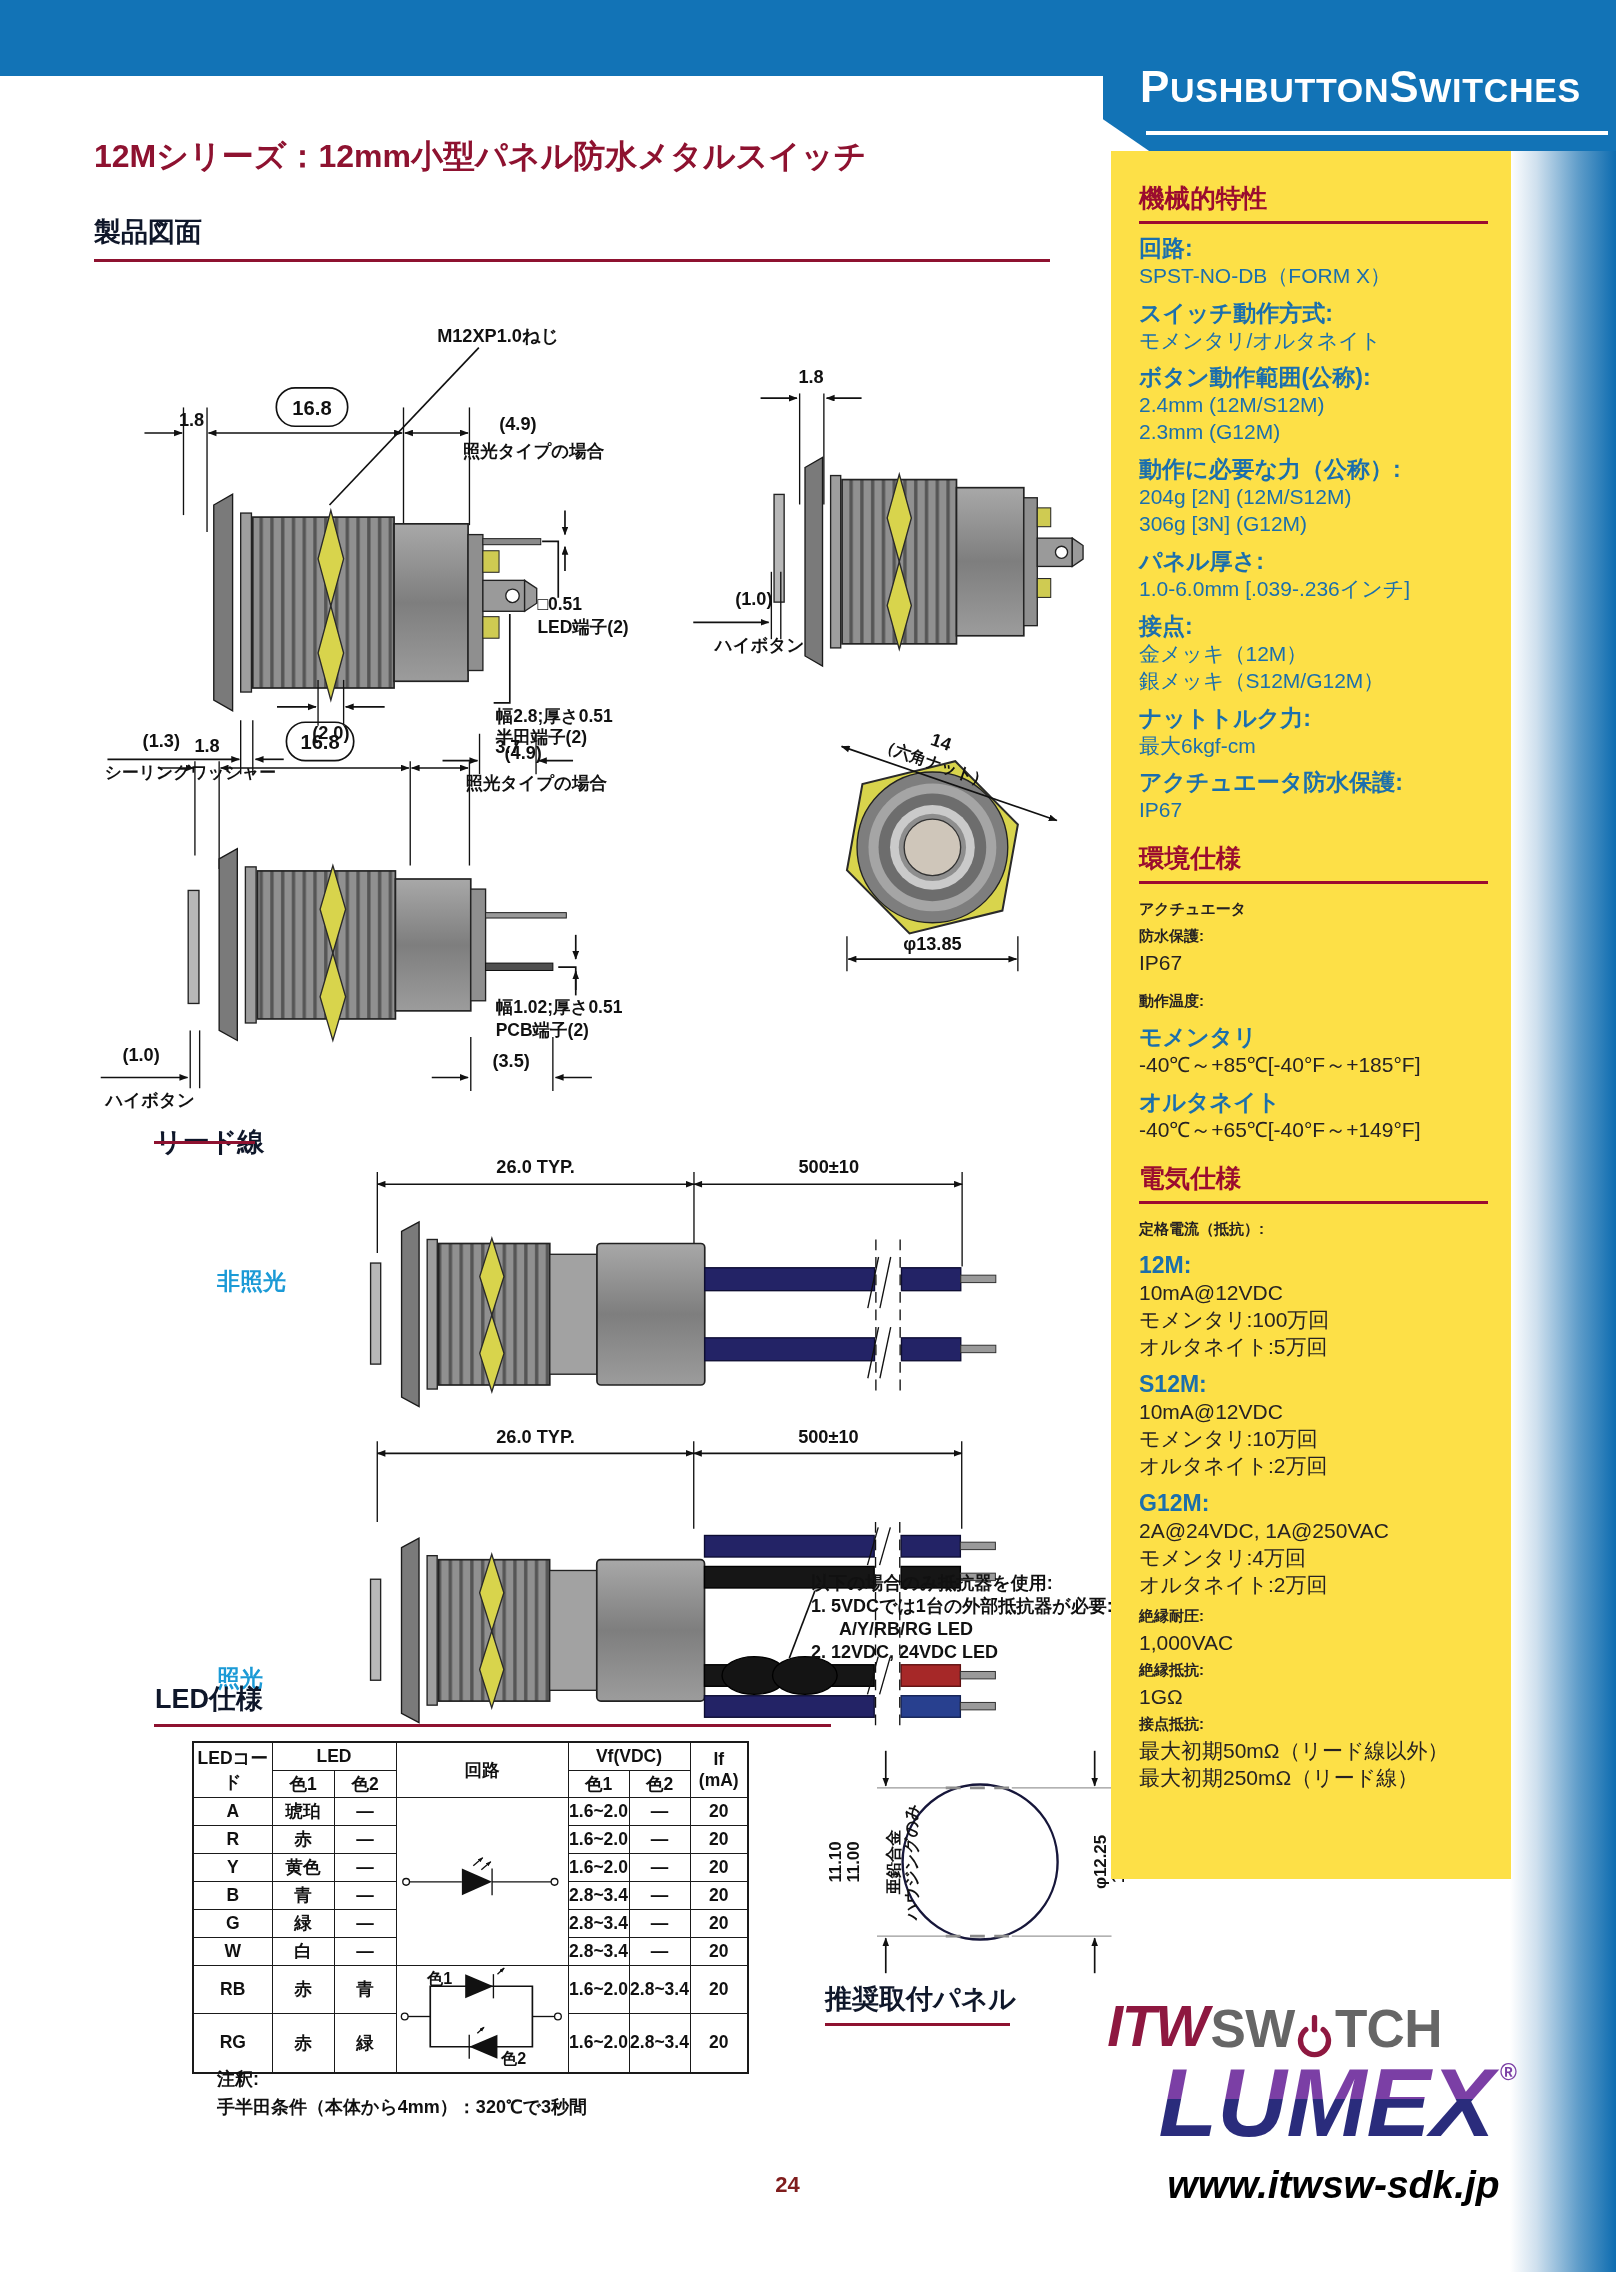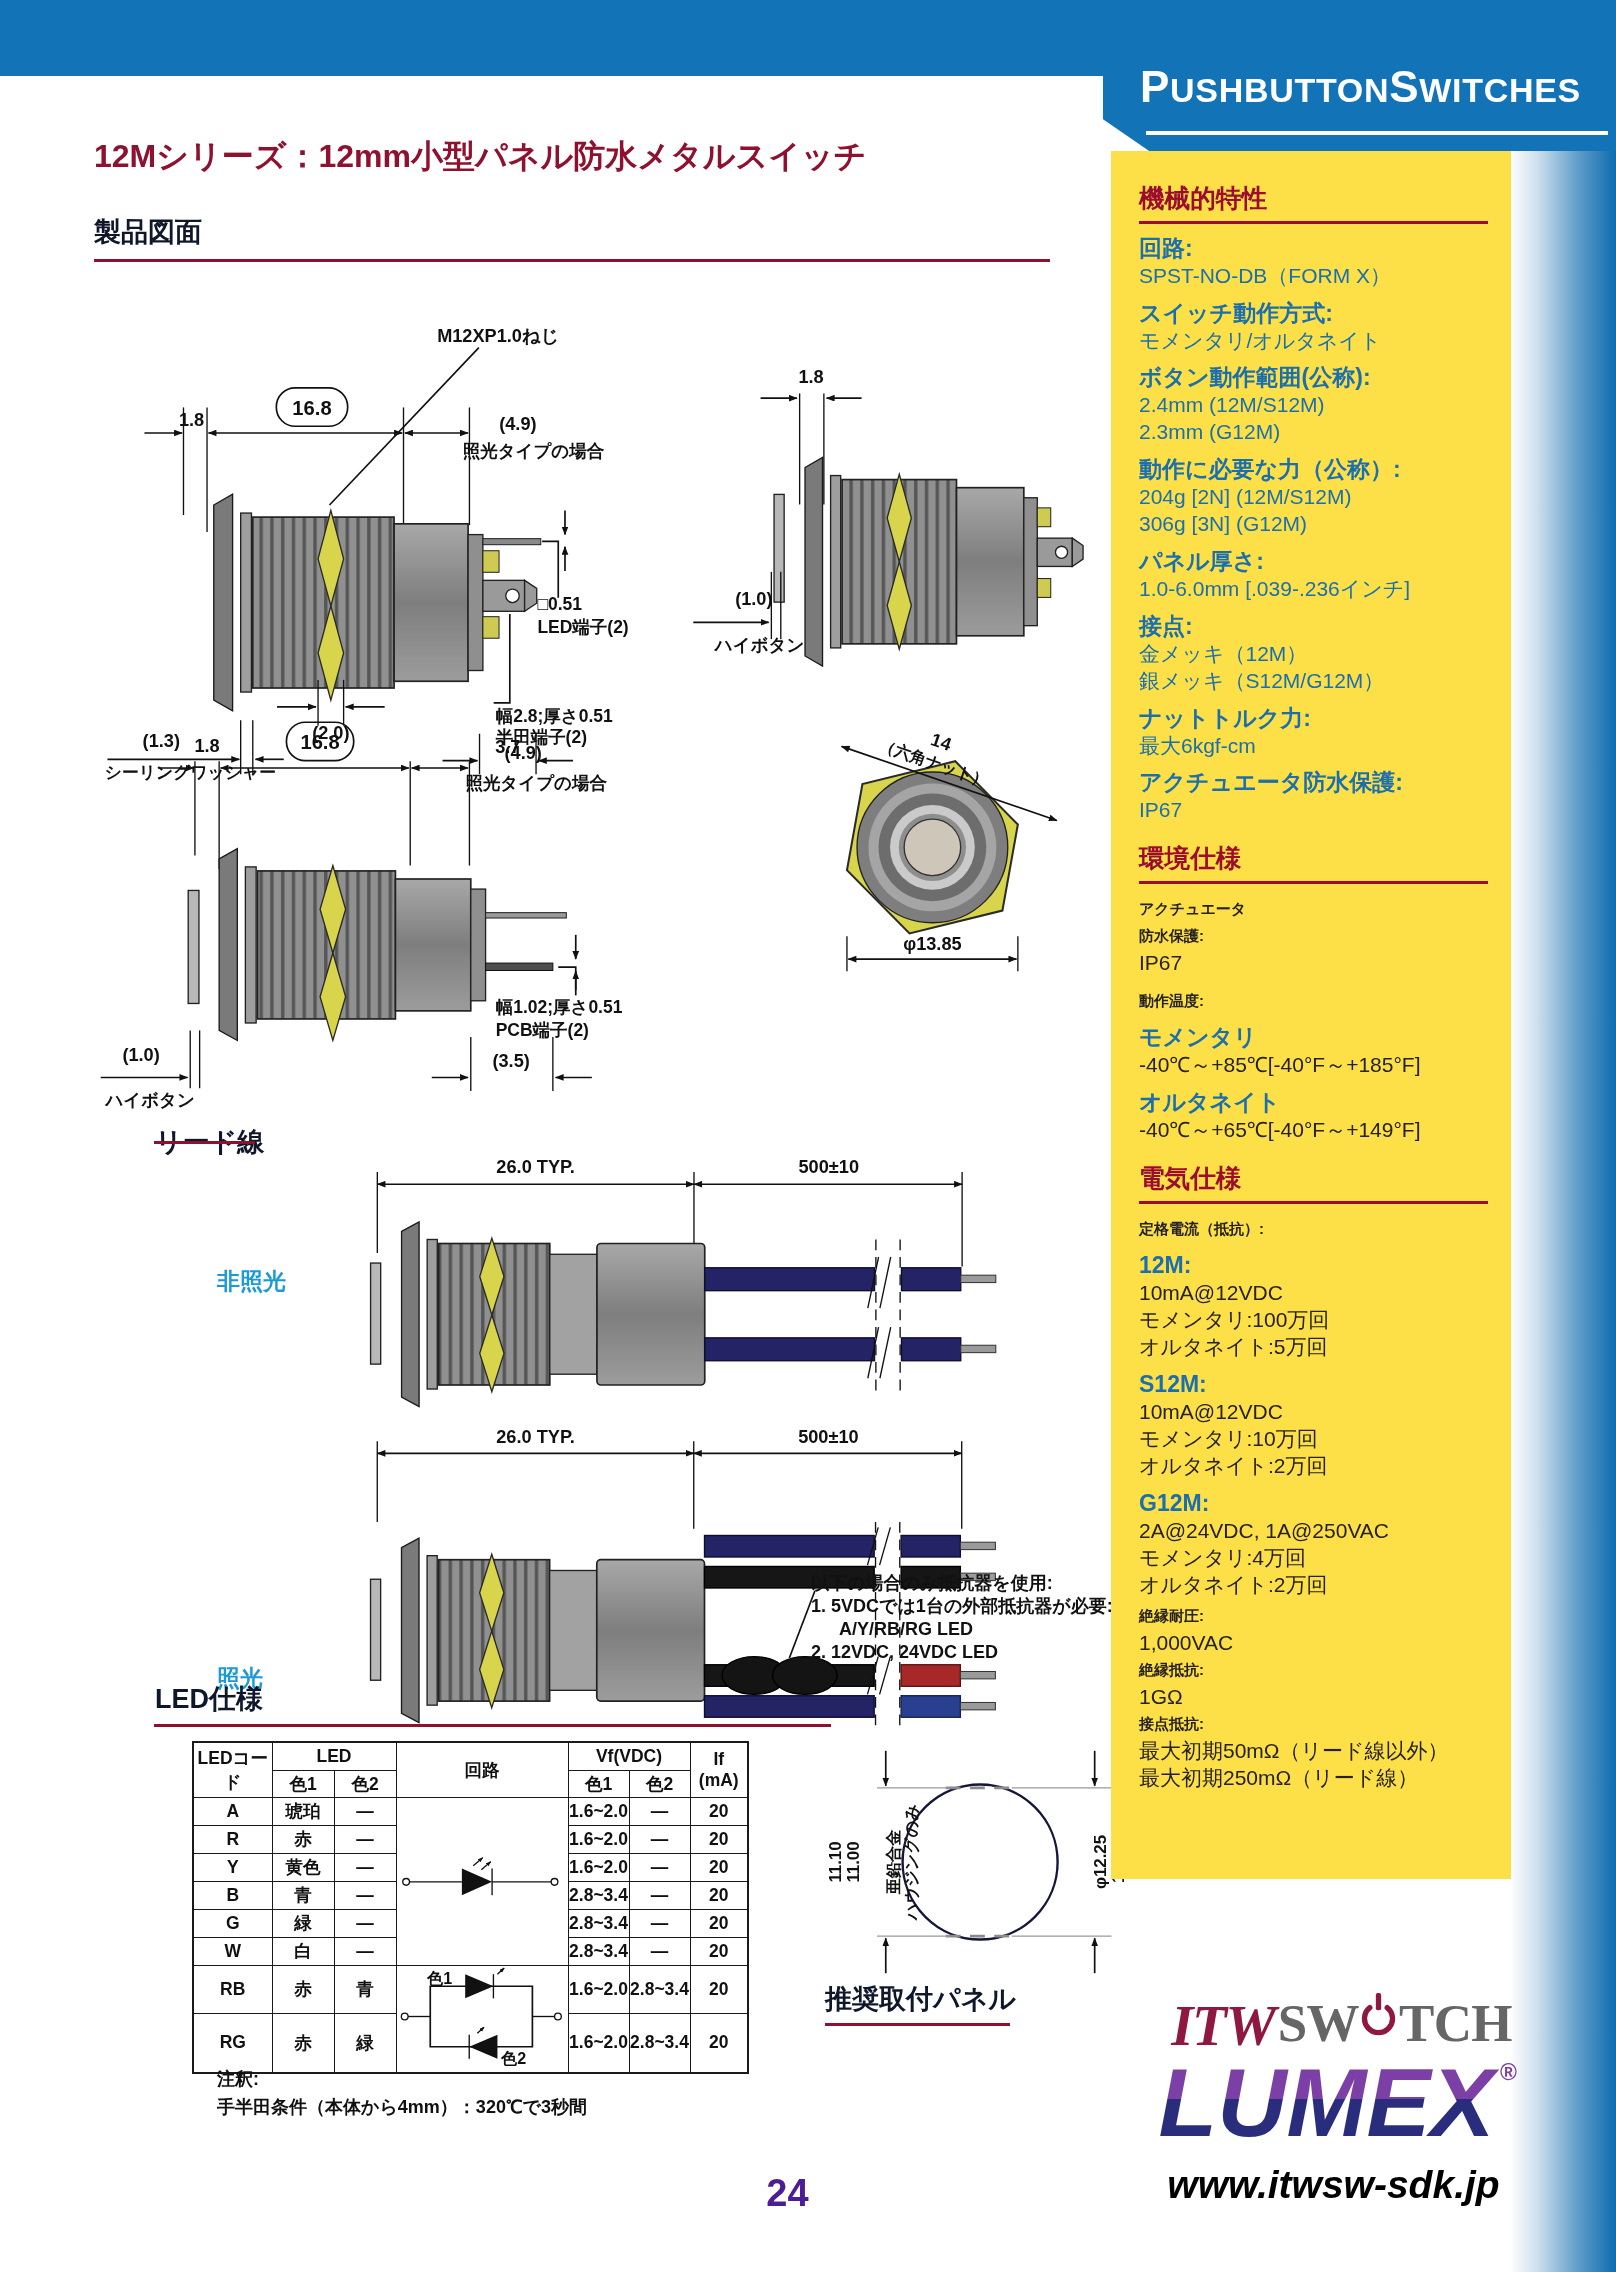--- a/index.html
+++ b/index.html
@@ -40,30 +40,30 @@
   .dash{stroke:#111;stroke-width:2;stroke-dasharray:16 10;}
   .lbl-blue{position:absolute;color:#1b9ad6;font-size:23px;font-weight:bold;}
   .note{position:absolute;font-size:18px;font-weight:bold;color:#111;line-height:23px;}
   .note .ind{padding-left:28px;}
   
   .led-table{position:absolute;left:192px;top:1741px;border-collapse:collapse;table-layout:fixed;}
   .led-table td,.led-table th{border:1.3px solid #1a1a1a;font-size:17.5px;font-weight:bold;color:#111;text-align:center;padding:0;}
   .led-table{border:2px solid #1a1a1a;}
   .tbl-note{position:absolute;font-size:18px;font-weight:bold;color:#111;line-height:28px;}
   
-  .logo-row1{position:absolute;left:1153px;top:1993px;width:377px;display:flex;justify-content:center;gap:2.7px;font-family:Liberation Serif, serif;}
+  .logo-row1{position:absolute;left:1086px;top:1993px;width:377px;display:flex;justify-content:center;align-items:flex-end;gap:2.7px;}
   .logo-itw{font-size:57px;font-weight:bold;font-style:italic;color:#8e1840;letter-spacing:-1.3px;}
   .logo-gray{font-size:53px;font-weight:bold;color:#666;letter-spacing:-0.7px;}
   .logo-lumex{position:absolute;left:1138px;top:2052px;width:377px;text-align:center;
     font-size:96px;font-weight:bold;font-style:italic;letter-spacing:0px;
     background:linear-gradient(180deg,#7b3fa5 0%,#7b3fa5 47%,#2a2c7c 47%,#2a2c7c 100%);
     -webkit-background-clip:text;background-clip:text;color:transparent;line-height:101px;}
   .logo-reg{position:absolute;left:1500px;top:2059px;font-size:23px;font-weight:bold;color:#7b3fa5;}
   .logo-site{position:absolute;left:1145px;top:2163px;width:377px;text-align:center;font-size:39px;font-weight:bold;font-style:italic;color:#000;}
-  .pageno{position:absolute;left:754px;top:2172px;width:67px;text-align:center;font-size:38px;font-weight:bold;color:#4c1d95;}
+  .pageno{position:absolute;left:754px;top:2172px;width:67px;text-align:center;font-size:22px;font-weight:bold;color:#7f1d1d;}
 </style>
 </head>
 <body>
 
 <div class="page">
 
   <svg width="0" height="0" style="position:absolute">
     <defs>
       <marker id="ma" markerWidth="14" markerHeight="12" refX="12" refY="5" orient="auto" markerUnits="userSpaceOnUse">
           <path d="M0,0 L13,5 L0,10 Z" fill="#111"></path>

